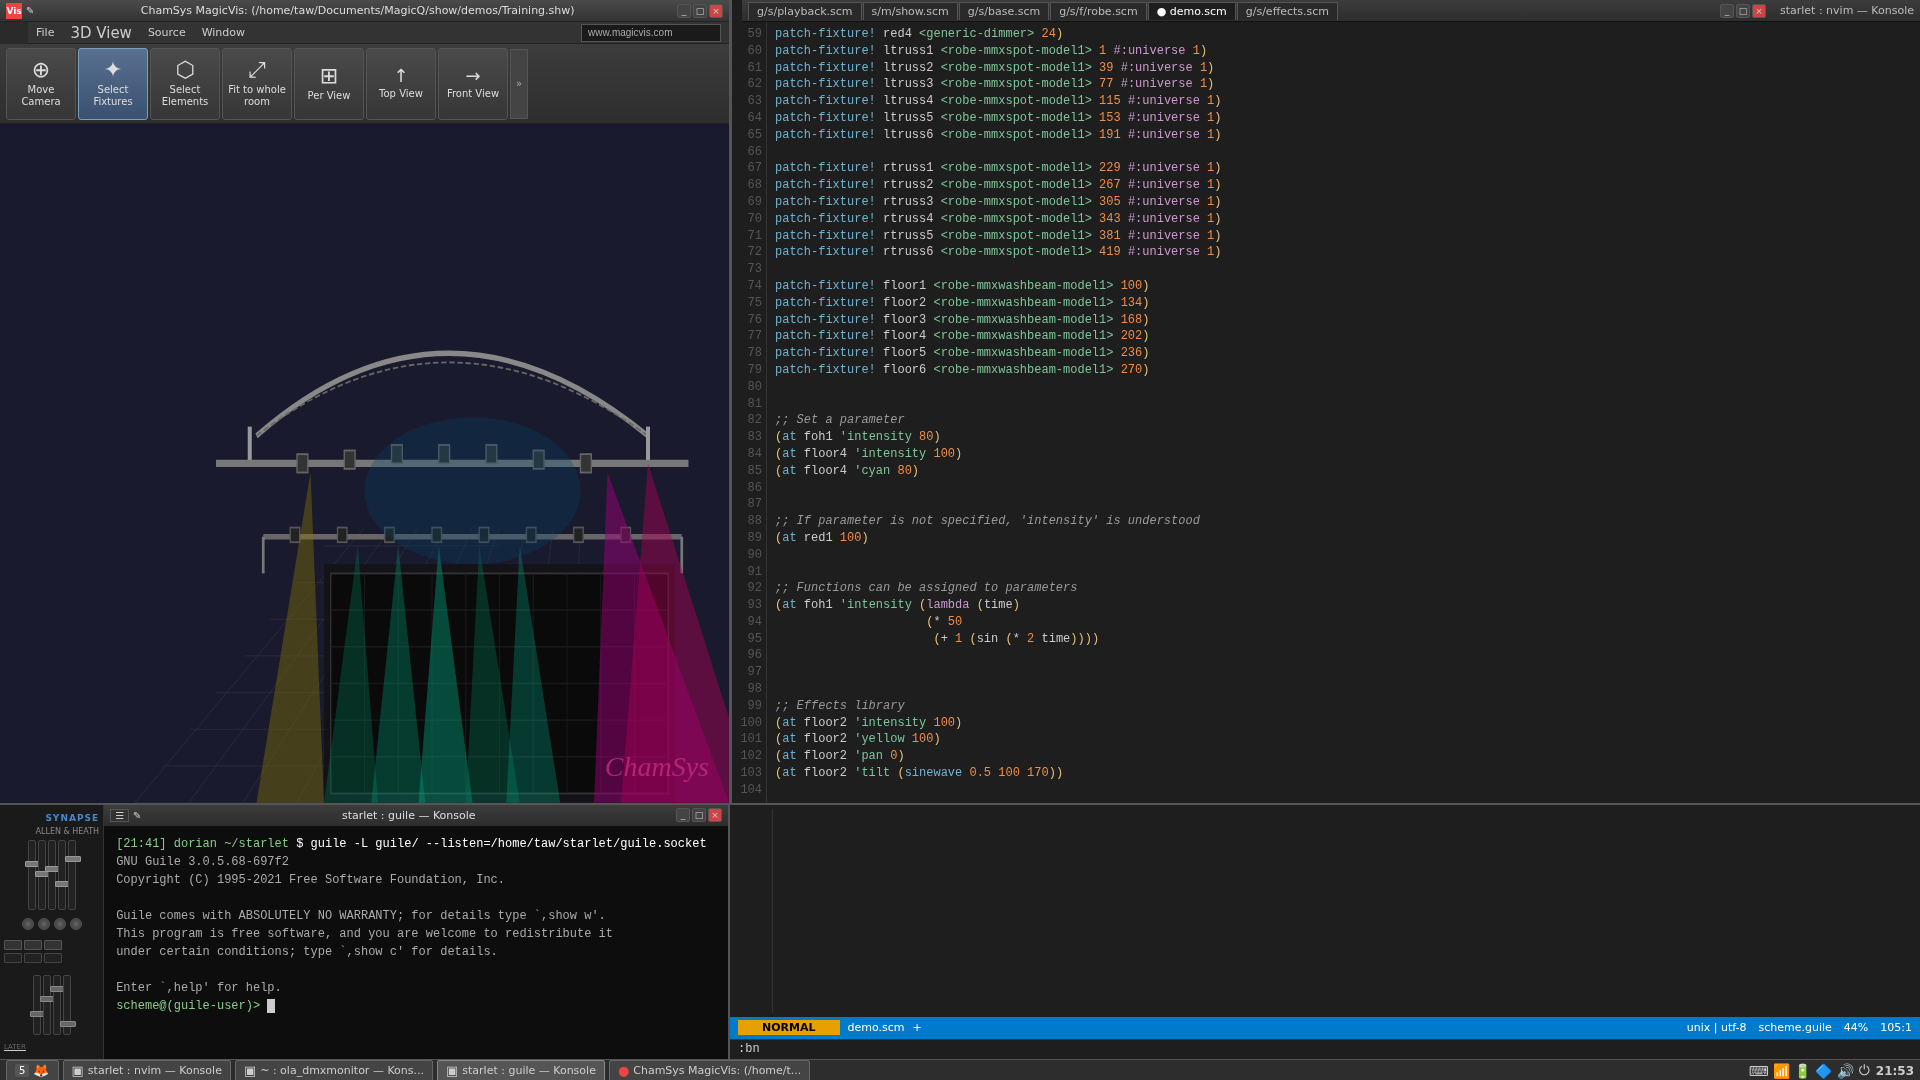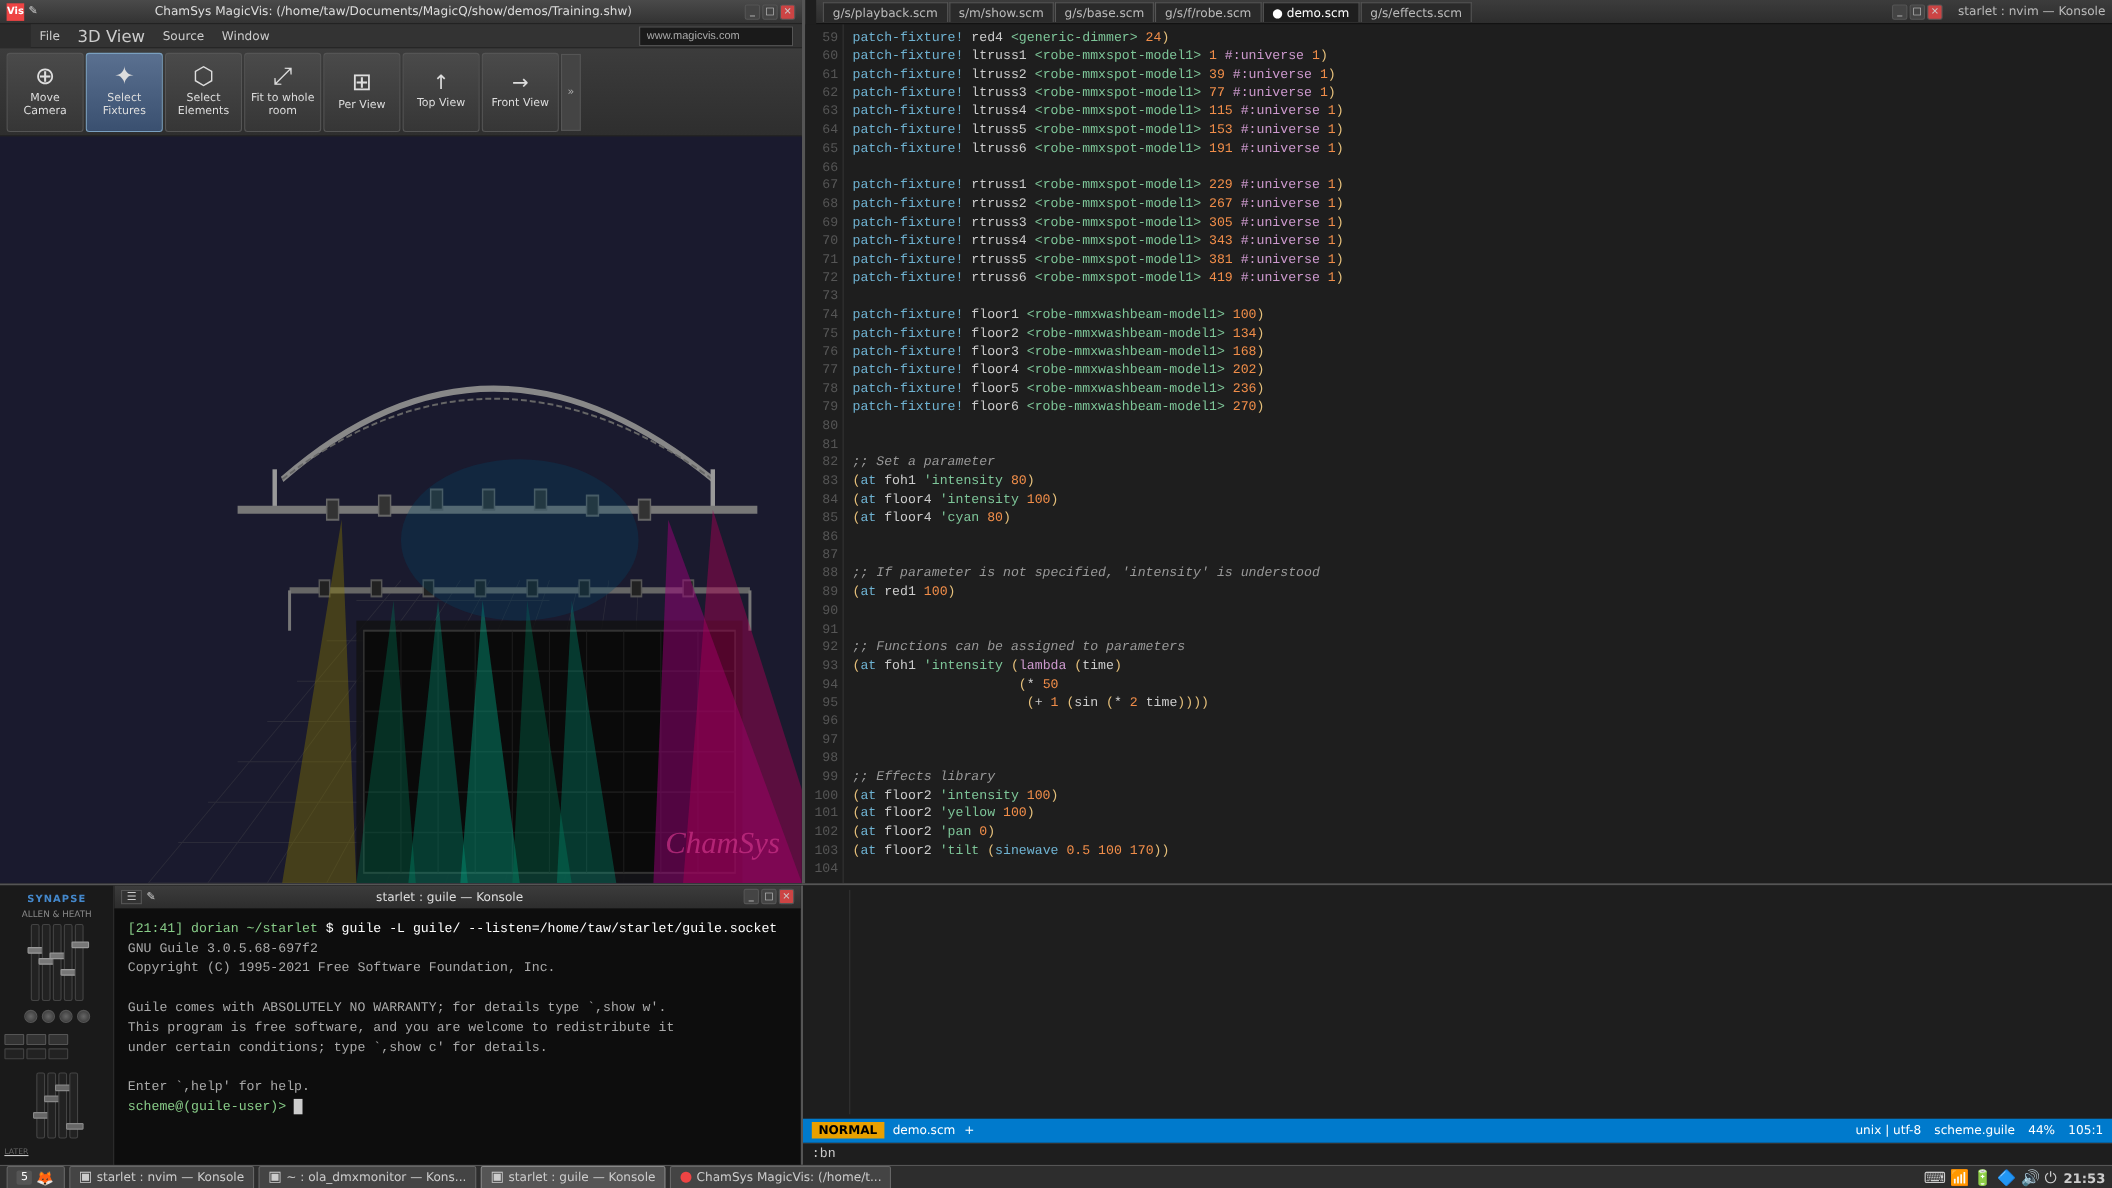--- a/index.html
+++ b/index.html
@@ -144,21 +144,21 @@
       overflow: hidden;
     }
 
     
     .mixer-panel {
       width: 120px;
       background: #1a1a1a;
       border-right: 1px solid #333;
       display: flex;
       flex-direction: column;
-      align-items: center;
+      align-items: flex-end;
       padding: 8px 4px;
     }
 
     .mixer-logo {
       color: #4488cc;
       font-size: 9px;
       font-weight: bold;
       margin-bottom: 4px;
       text-align: center;
       letter-spacing: 1px;
@@ -315,21 +315,21 @@
       color: #fff;
       font-size: 11px;
     }
 
     .status-left { display: flex; gap: 8px; align-items: center; }
     .status-right { margin-left: auto; display: flex; gap: 12px; align-items: center; }
 
     .mode-badge {
       background: #e8a000;
       color: #000;
-      padding: 1px 6px;
+      padding: 1px 24px;
       font-weight: bold;
       font-size: 11px;
     }
 
     
     .taskbar {
       height: 28px;
       background: #2d2d2d;
       display: flex;
       align-items: center;

